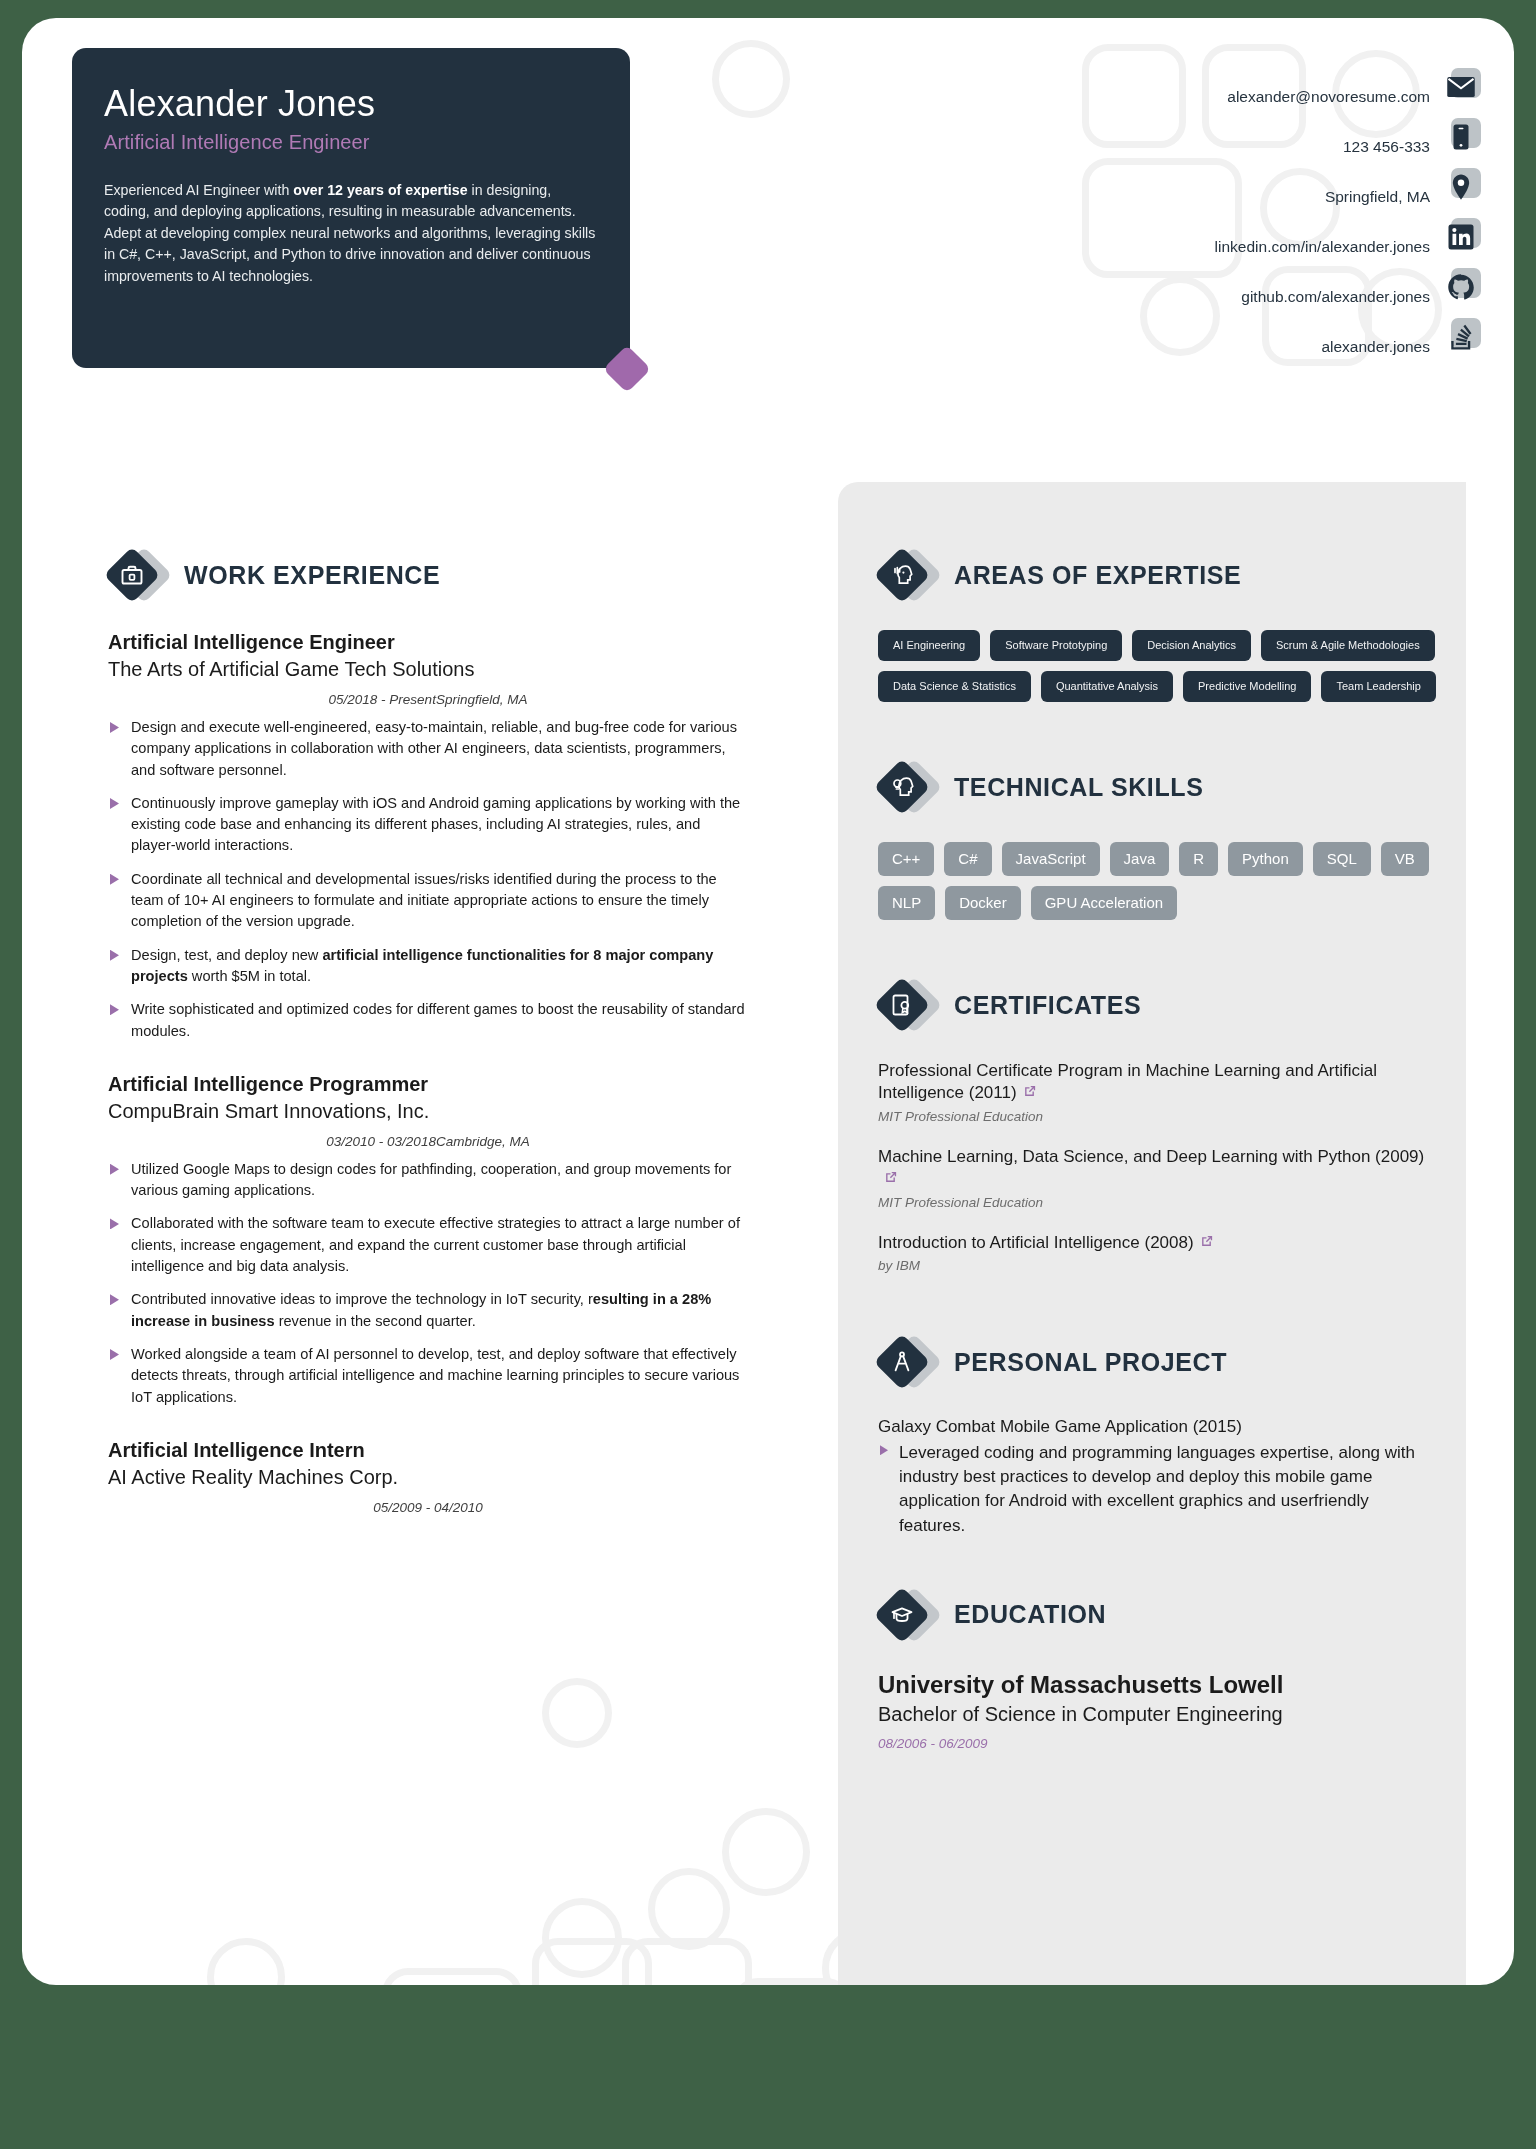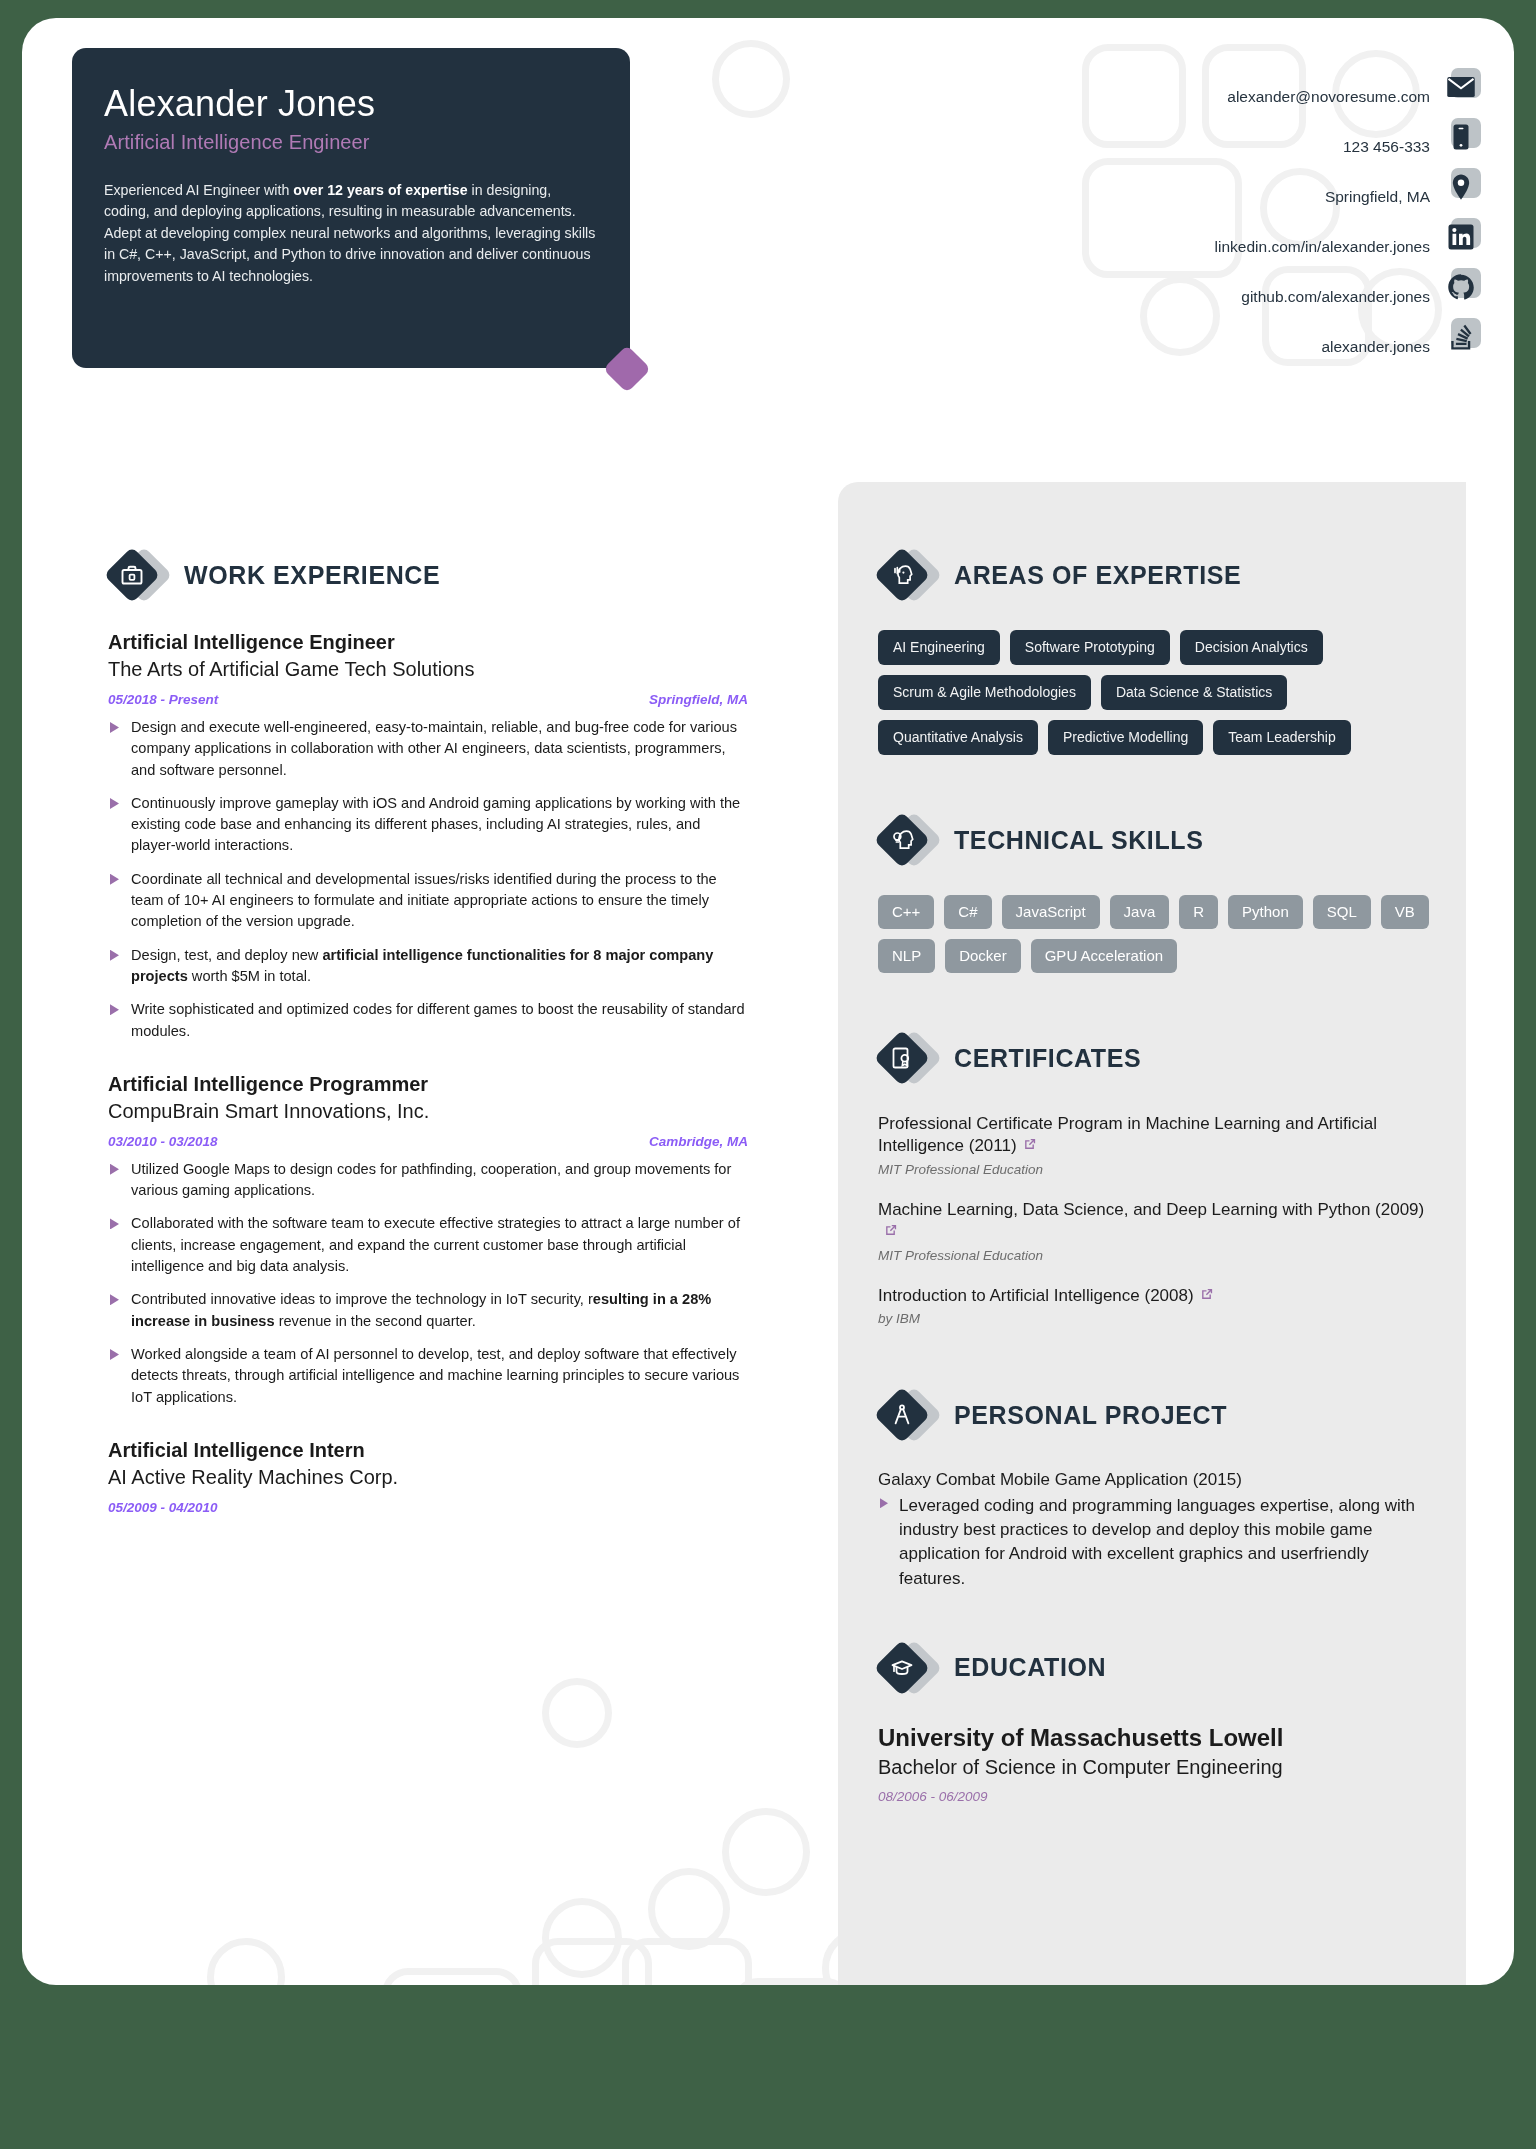--- a/index.html
+++ b/index.html
@@ -195,28 +195,27 @@
   }
   .job-company {
     font-size: 20px;
     font-weight: 400;
     color: #1b1b1b;
     line-height: 1.3;
     margin-top: 1px;
   }
   .job-meta {
     display: flex;
-    justify-content: space-between;
+    justify-content: center;
     font-size: 13.5px;
     font-style: italic;
-    color: #8b5cf6;
+    color: #404040;
     margin-top: 10px;
     margin-bottom: 10px;
     width: 640px;
-    font-weight: bold;
   }
   .bullets { list-style: none; }
   .bullets li {
     position: relative;
     padding-left: 23px;
     font-size: 14.6px;
     line-height: 1.46;
     color: #1b1b1b;
     margin-bottom: 12px;
     width: 640px;
@@ -239,21 +238,21 @@
     left: 856px;
     top: 528px;
     width: 560px;
     z-index: 4;
   }
 
   .tags { display: flex; flex-wrap: wrap; gap: 10px 10px; margin-bottom: 8px; }
   .tag-dark {
     background: #22313f;
     color: #f2f3f4;
-    font-size: 14px;
+    font-size: 11px;
     padding: 9px 15px 10px 15px;
     border-radius: 6px;
     white-space: nowrap;
   }
   .tag-grey {
     background: #8f989f;
     color: #ffffff;
     font-size: 15px;
     padding: 8px 14px 9px 14px;
     border-radius: 6px;

